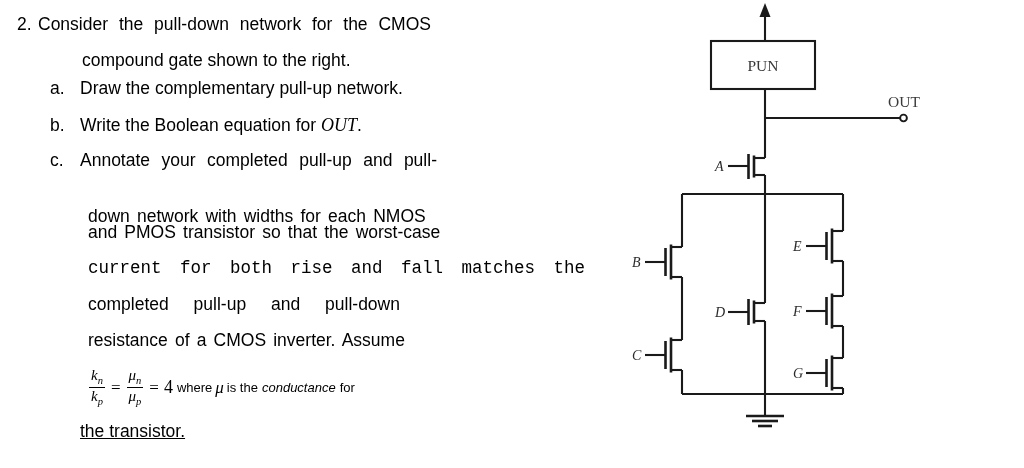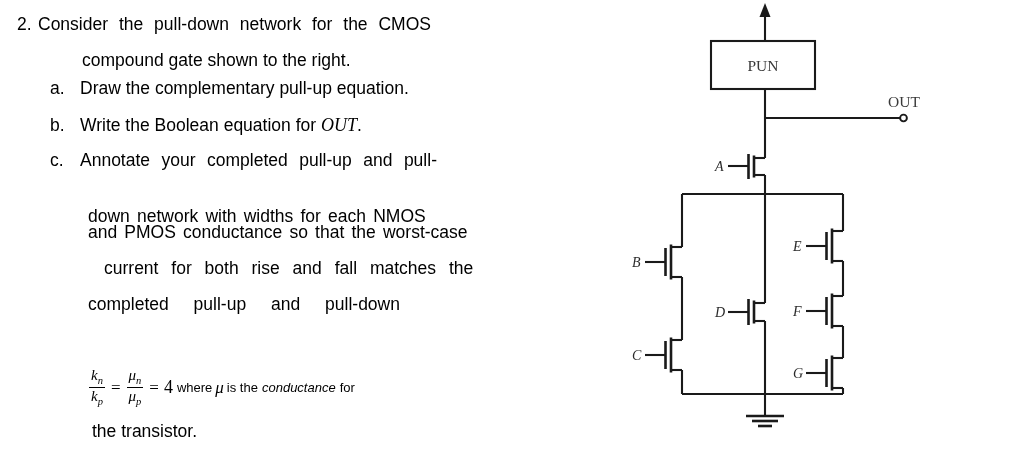--- a/index.html
+++ b/index.html
@@ -147,44 +147,47 @@
       <span class="qnum">2.</span>
       <span class="qtext js1">Consider the pull-down network for the CMOS</span>
     </div>
 
     <div class="qrow" style="left:38px; top:52px;margin-left:44px;">
       <span class="qtext">compound gate shown to the right.</span>
     </div>
 
     <div class="qrow" style="left:50px; top:80px;">
       <span class="qsub">a.</span>
-      <span class="qtext">Draw the complementary pull-up equation.</span>
+      <span class="qtext">Draw the complementary pull-up network.</span>
     </div>
 
     <div class="qrow" style="left:50px; top:116px;">
       <span class="qsub">b.</span>
       <span class="qtext"><span>Write the Boolean equation for </span><span class="italic-ser">OUT</span><span>.</span></span>
     </div>
 
     <div class="qrow" style="left:50px; top:152px;">
       <span class="qsub">c.</span>
       <span class="qtext js2">Annotate your completed pull-up and pull-</span>
     </div>
 
     <div class="qrow" style="left:88px; top:188px;margin-top:20px;">
       <span class="qtext js3">down network with widths for each NMOS</span>
     </div>
     <div class="qrow" style="left:88px; top:224px;">
-      <span class="qtext js3">and PMOS conductance so that the worst-case</span>
-    </div>
-    <div class="qrow" style="left:104px; top:260px;">
+      <span class="qtext js3">and PMOS transistor so that the worst-case</span>
+    </div>
+    <div class="qrow" style="left:88px; top:260px;font-family:Liberation Mono, monospace;">
       <span class="qtext js5">current for both rise and fall matches the</span>
     </div>
     <div class="qrow" style="left:88px; top:296px;">
       <span class="qtext js4">completed pull-up and pull-down</span>
+    </div>
+    <div class="qrow" style="left:88px; top:332px;">
+      <span class="qtext js3">resistance of a CMOS inverter.  Assume</span>
     </div>
 
     <div class="mathline" style="left:88px; top:368px;">
       <span class="frac">
         <span class="num"><span>k</span><sub>n</sub></span>
         <span class="den"><span>k</span><sub>p</sub></span>
       </span>
       <span class="eqsign">=</span>
       <span class="frac">
         <span class="num"><span>μ</span><sub>n</sub></span>
@@ -192,21 +195,21 @@
       </span>
       <span class="eqsign">=</span>
       <span class="mathnum">4</span>
       <span class="plaintxt">where</span>
       <span class="muchar">μ</span>
       <span class="plaintxt">is the</span>
       <span class="plaintxt ital" style="margin:0 4px;">conductance</span>
       <span class="plaintxt">for</span>
     </div>
 
-    <div class="qrow" style="left:92px; top:423px;">
+    <div class="qrow" style="left:80px; top:423px;text-decoration:underline;">
       <span class="qtext">the transistor.</span>
     </div>
 
   </div>
 
   <div id="circuit-wrap">
     <svg width="464" height="468" viewBox="0 0 464 468">
       <g fill="none" stroke="#1a1a1a" stroke-width="2.1" stroke-linecap="butt">
 
         <g>

